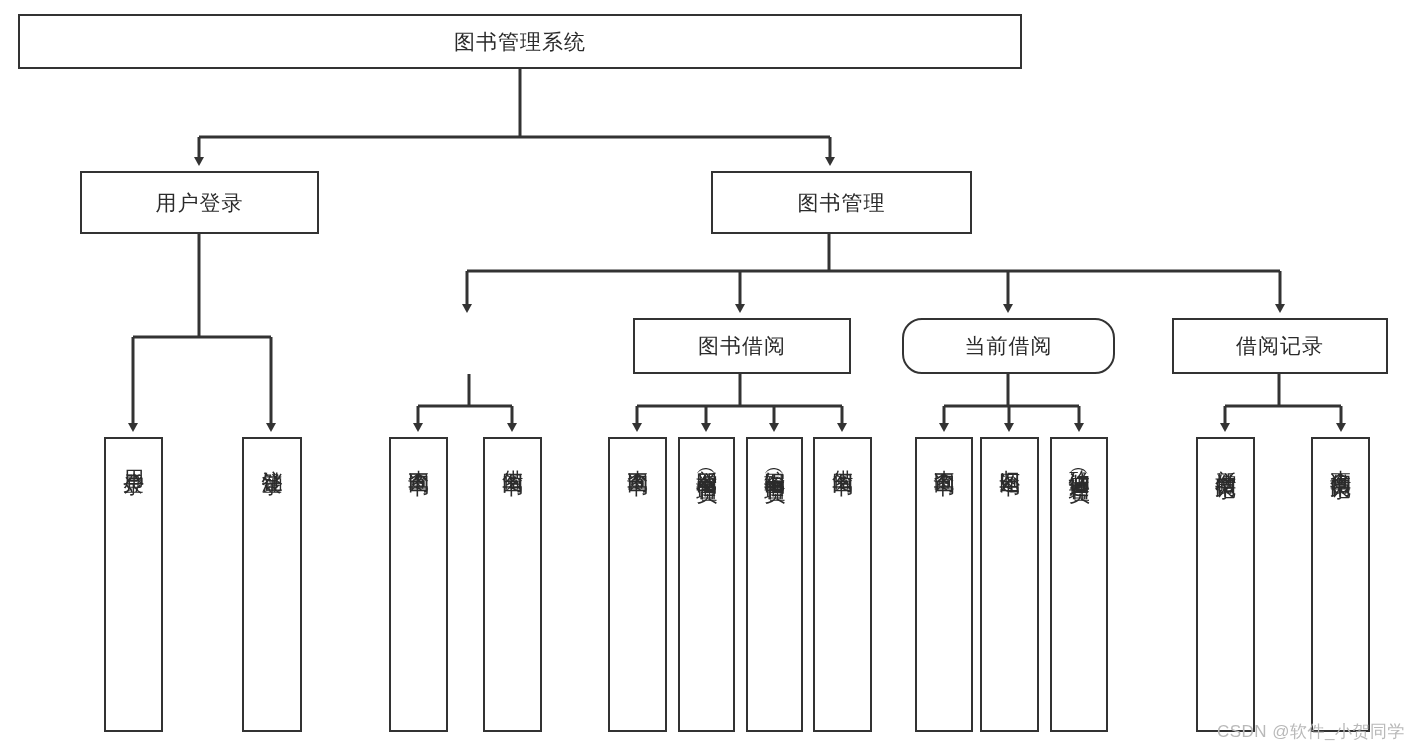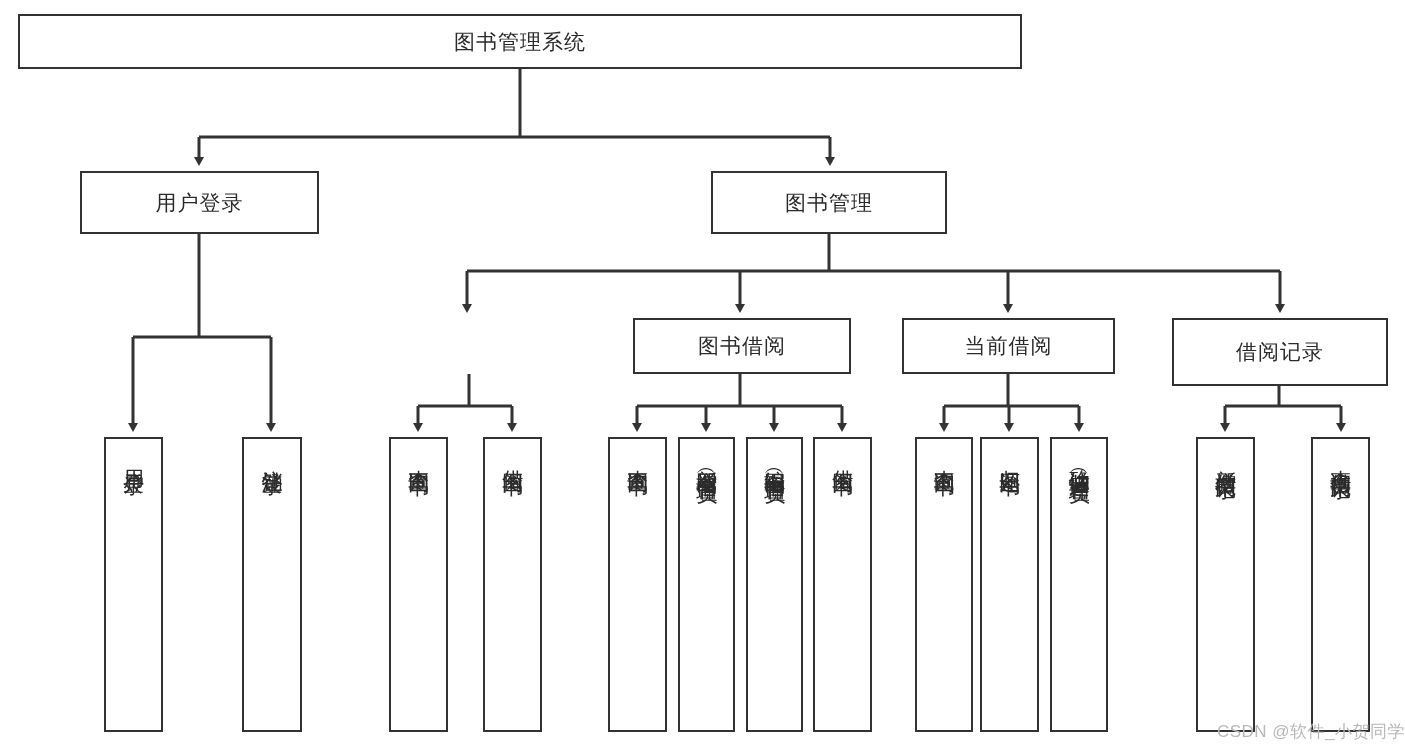--- a/index.html
+++ b/index.html
@@ -121,31 +121,31 @@
     </g>
   </svg>
 
   <div class="node h" style="left:18px; top:14px; width:1004px; height:55px;">
     <span>图书管理系统</span>
   </div>
 
   <div class="node h" style="left:80px; top:171px; width:239px; height:63px;">
     <span>用户登录</span>
   </div>
-  <div class="node h" style="left:711px; top:171px; width:236px; height:63px;">
+  <div class="node h" style="left:711px; top:171px; width:261px; height:63px;">
     <span>图书管理</span>
   </div>
 
   <div class="node h" style="left:633px; top:318px; width:218px; height:56px;">
     <span>图书借阅</span>
   </div>
-  <div class="node h" style="left:902px; top:318px; width:213px; height:56px;">
+  <div class="node h" style="left:902px; top:318px; width:213px; height:56px;border-radius:20px;">
     <span>当前借阅</span>
   </div>
-  <div class="node h" style="left:1172px; top:318px; width:216px; height:68px;">
+  <div class="node h" style="left:1172px; top:318px; width:216px; height:56px;">
     <span>借阅记录</span>
   </div>
 
   <div class="node v" style="left:104px; top:437px; width:59px; height:295px;">
     <span class="vtext">用户登录</span>
   </div>
   <div class="node v" style="left:242px; top:437px; width:60px; height:295px;">
     <span class="vtext">注销登录</span>
   </div>
 

